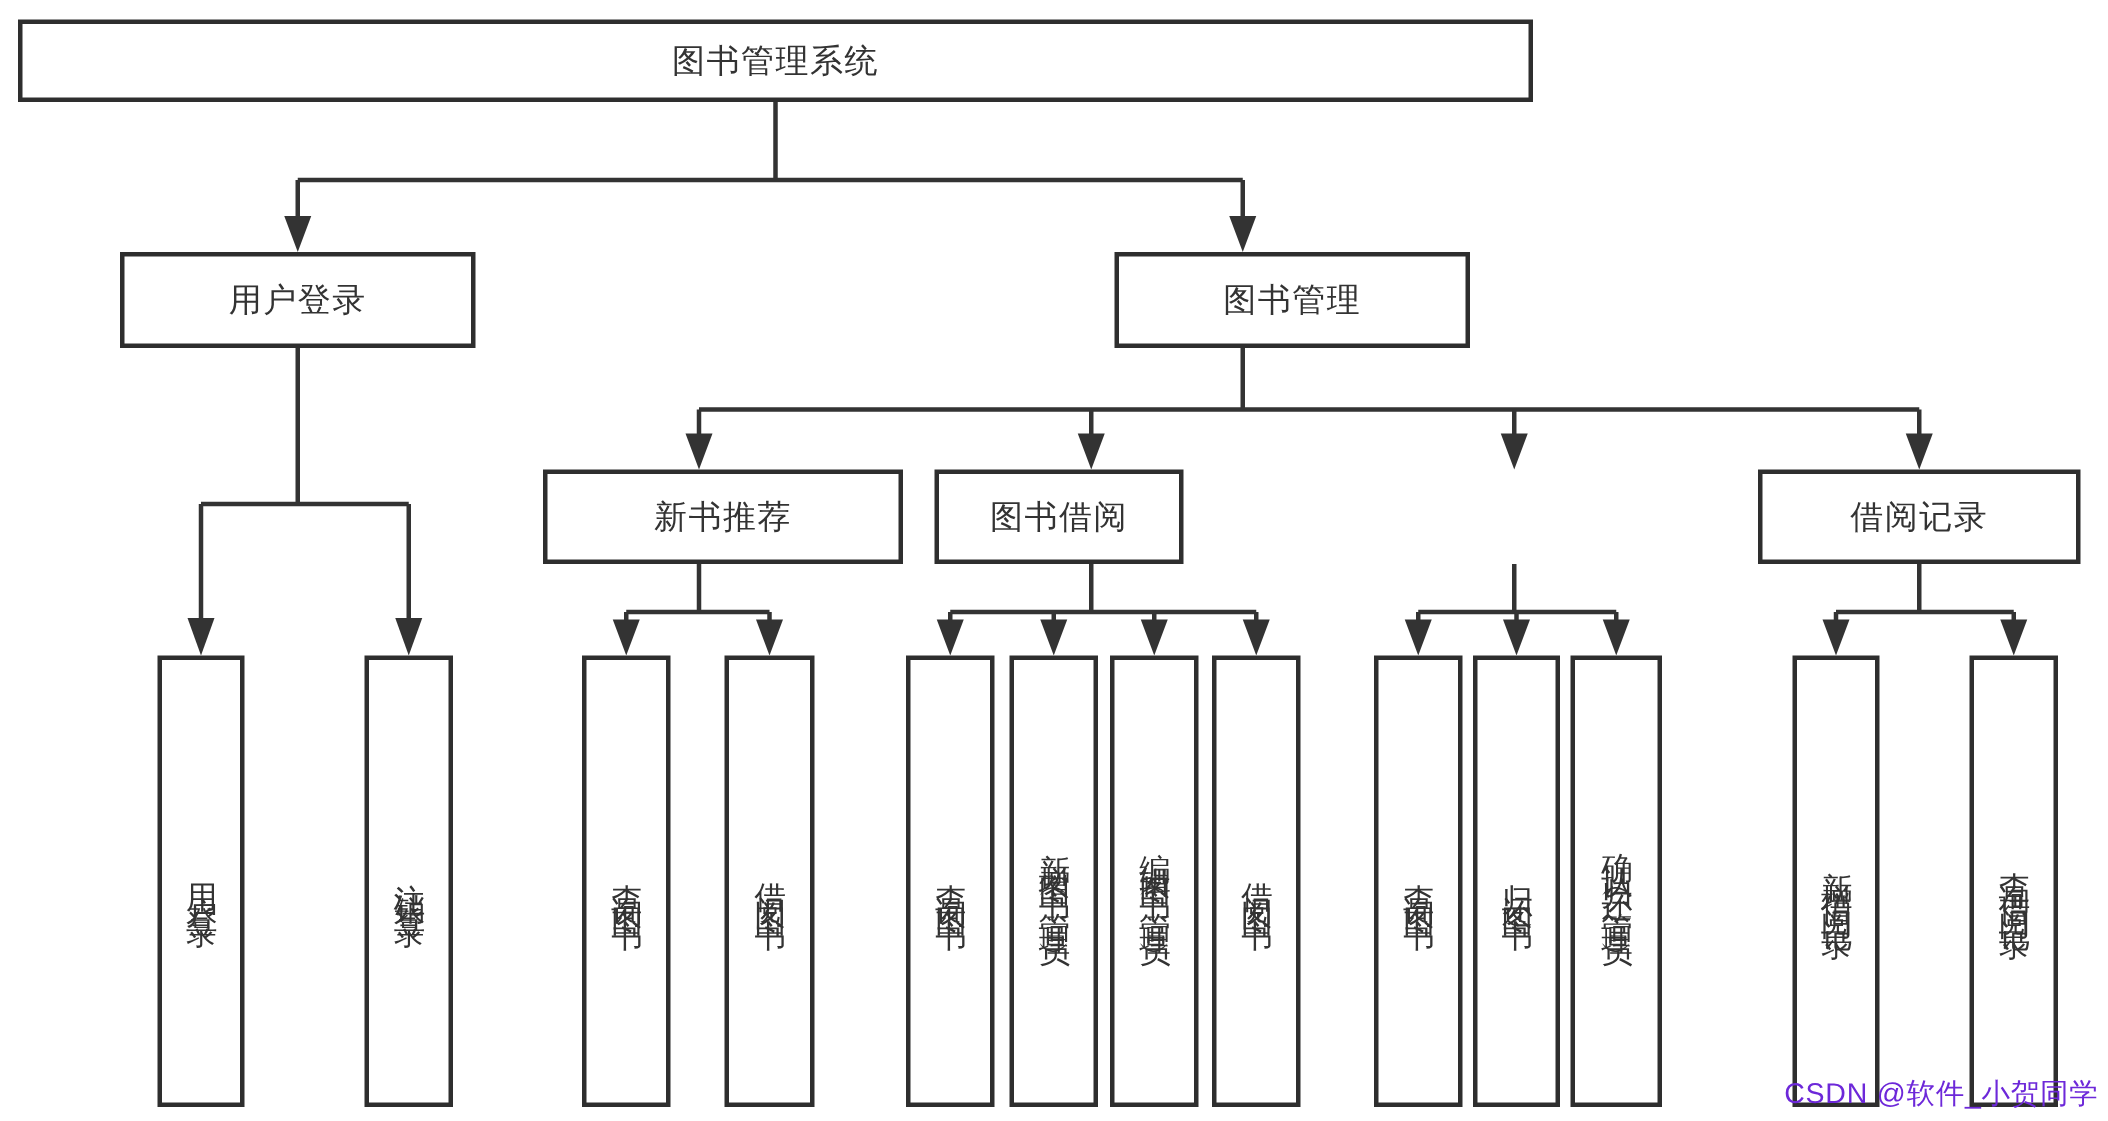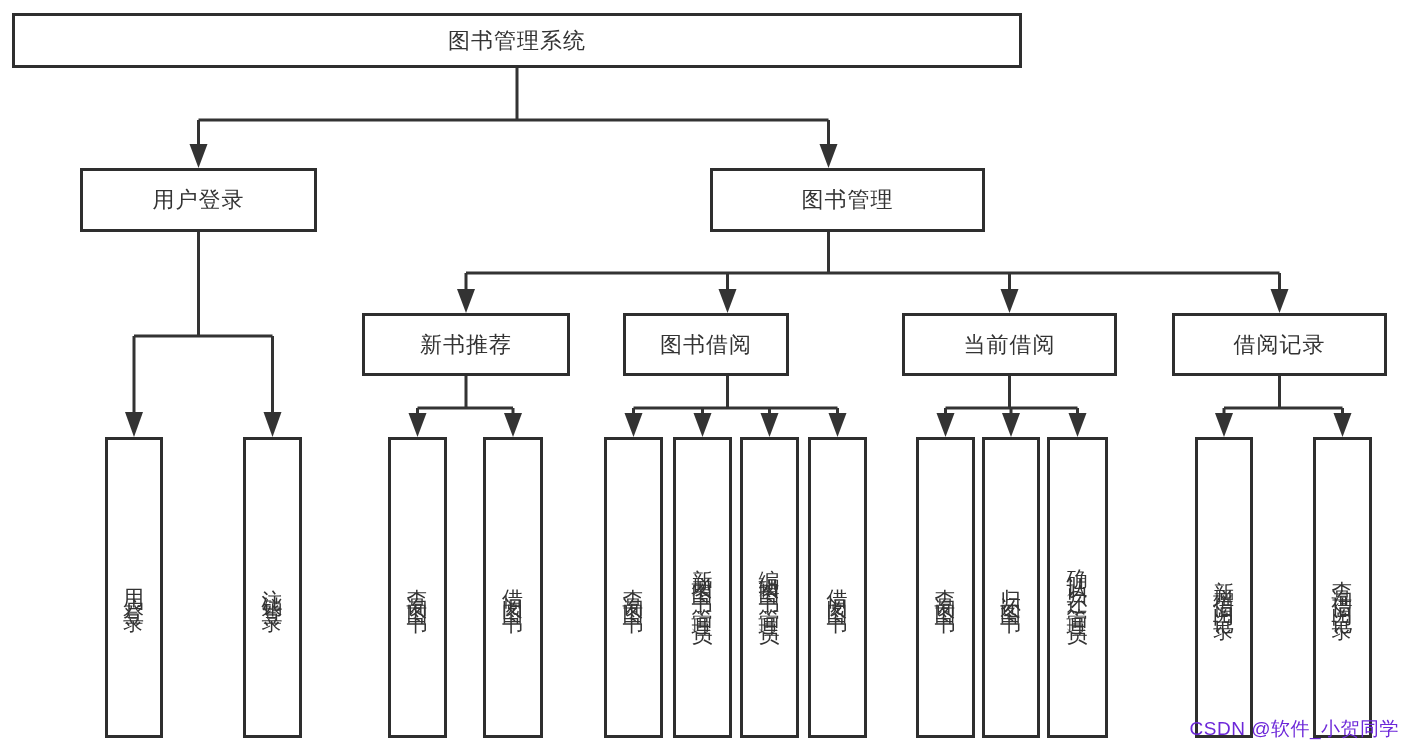--- a/index.html
+++ b/index.html
@@ -121,32 +121,29 @@
     </g>
   </svg>
 
   <div class="hbox" style="left:12px; top:13px; width:1010px; height:55px;">
     <span>图书管理系统</span>
   </div>
 
   <div class="hbox" style="left:80px; top:168px; width:237px; height:64px;">
     <span>用户登录</span>
   </div>
-  <div class="hbox" style="left:710px; top:168px; width:275px; height:64px;font-family:Liberation Mono, monospace;">
+  <div class="hbox" style="left:743px; top:168px; width:237px; height:64px;font-family:Liberation Mono, monospace;">
     <span>图书管理</span>
   </div>
 
-  <div class="hbox" style="left:362px; top:313px; width:208px; height:63px;">
+  <div class="hbox" style="left:362px; top:313px; width:240px; height:63px;">
     <span>新书推荐</span>
   </div>
   <div class="hbox" style="left:623px; top:313px; width:166px; height:63px;">
     <span>图书借阅</span>
-  </div>
-  <div class="hbox" style="left:902px; top:313px; width:215px; height:63px;">
-    <span>当前借阅</span>
   </div>
   <div class="hbox" style="left:1172px; top:313px; width:215px; height:63px;">
     <span>借阅记录</span>
   </div>
 
   <div class="vbox" style="left:105px; top:437px; width:58px; height:301px;">
     <span class="vtext">用户登录</span>
   </div>
   <div class="vbox" style="left:243px; top:437px; width:59px; height:301px;">
     <span class="vtext">注销登录</span>

